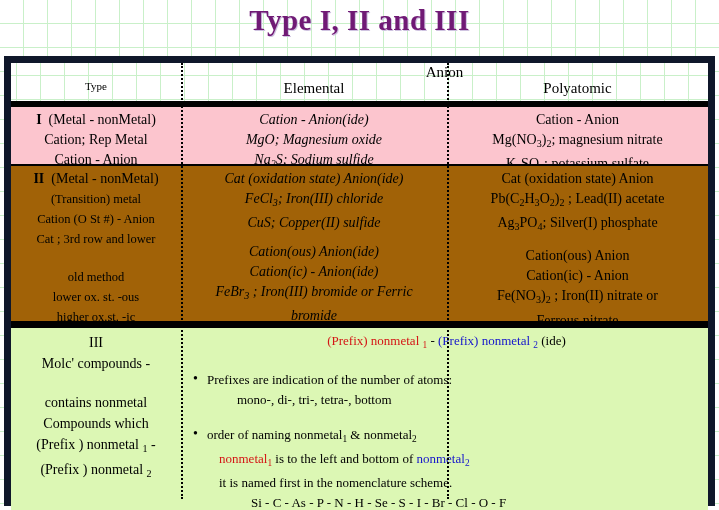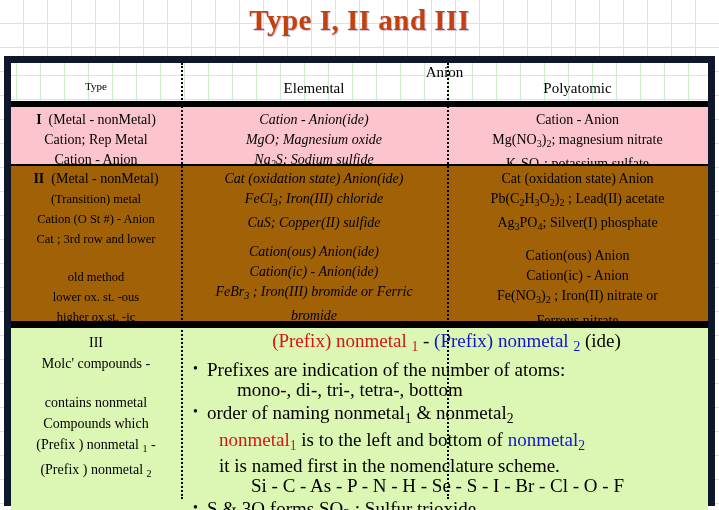--- a/index.html
+++ b/index.html
@@ -30,21 +30,21 @@
   .title {
     position: absolute;
     left: 0;
     top: 4px;
     width: 719px;
     text-align: center;
     font-family: "Liberation Serif", "DejaVu Serif", serif;
     font-weight: bold;
     font-size: 29px;
     letter-spacing: 0.5px;
-    color: #c2410c;
+    color: #701a75;
     text-shadow: 1px 1px 0 #cfc3e0;
   }
 
   
   .table-frame {
     position: absolute;
     left: 4px;
     top: 56px;
     width: 711px;
     height: 450px;
@@ -163,34 +163,34 @@
     box-sizing: border-box;
     padding-top: 4px;
     text-align: center;
     font-size: 14px;
     line-height: 21px;
   }
   .t3-right {
     flex: 1;
     box-sizing: border-box;
     padding: 3px 6px 0 10px;
-    font-size: 19px;
+    font-size: 13px;
     line-height: 20px;
   }
   .t3-formula {
     text-align: center;
     margin-bottom: 2px;
   }
   .red  { color: #d41515; }
   .blue { color: #1414cc; }
 
   .bullet-line {
     position: relative;
     padding-left: 16px;
-    margin-top: 3px;
+    margin-top: 15px;
   }
   .bullet-line::before {
     content: "\2022";
     position: absolute;
     left: 2px;
     top: -1px;
     font-size: 14px;
   }
   .indent1 { padding-left: 46px; }
   .indent2 { padding-left: 28px; }

